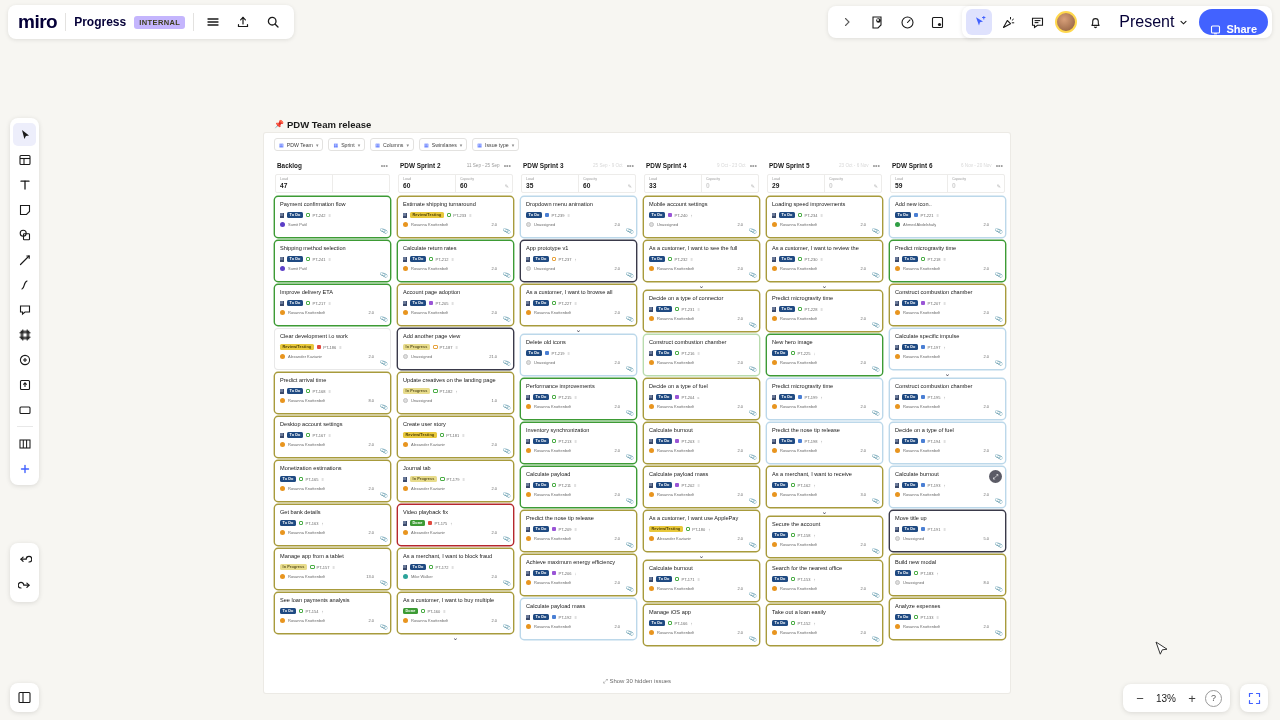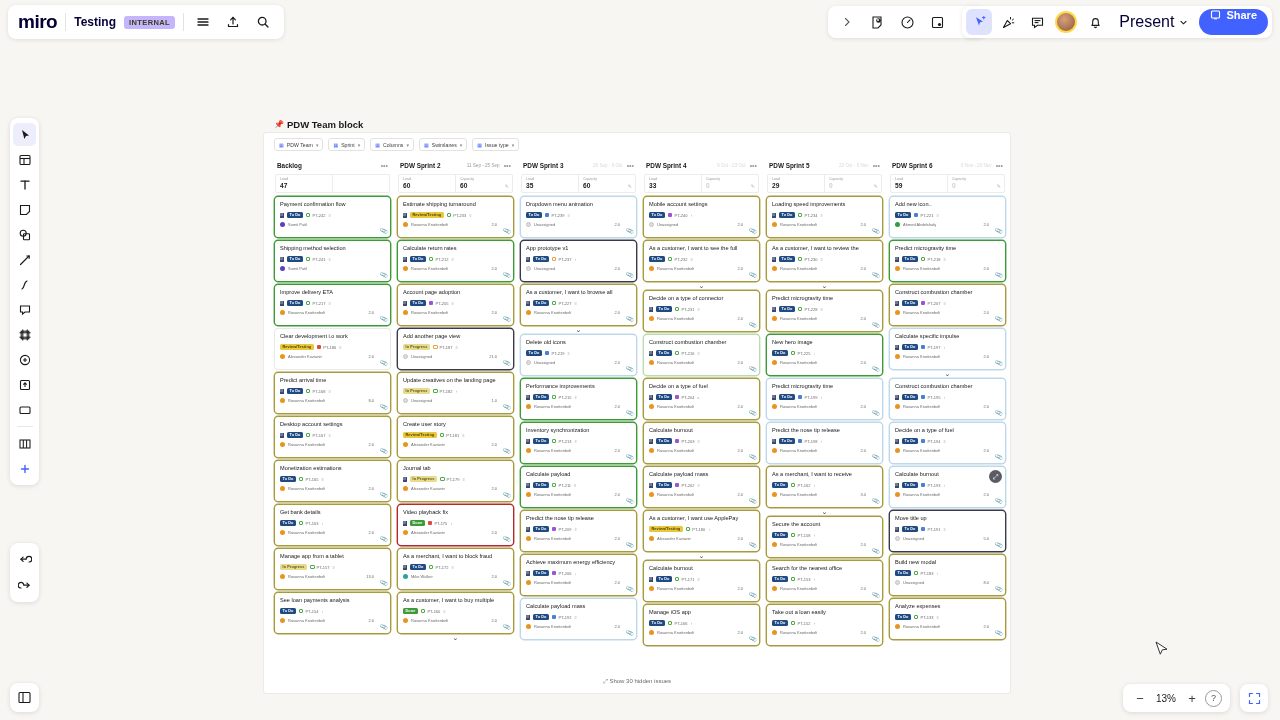--- a/index.html
+++ b/index.html
@@ -43,21 +43,21 @@
   .avatar{
     width:18px;height:18px;border-radius:50%;
     background:radial-gradient(circle at 40% 35%, #d8a07a, #8a5a3b);
     border:2px solid #ffd84d; box-sizing:content-box;
   }
   .present-btn{
     display:flex;align-items:center;gap:5px;padding:0 8px;height:26px;border-radius:6px;cursor:pointer;
     font-size:16px;font-weight:400;color:#050038;
   }
   .share-btn{
-    display:flex;align-items:flex-start;gap:5px;background:#4262ff;color:#fff;
+    display:flex;align-items:flex-end;gap:5px;background:#4262ff;color:#fff;
     font-size:11px;font-weight:600;height:26px;padding:0 11px;border-radius:13px;cursor:pointer;
   }
 
   
   .rail{
     position:absolute; left:10px; top:118px; width:29px;
     background:#fff; border-radius:8px; box-shadow:0 1px 5px rgba(0,0,0,.12);
     padding:5px 0; display:flex; flex-direction:column; align-items:center; gap:2px;
   }
   .rail-item{ width:23px;height:23px;display:flex;align-items:center;justify-content:center;border-radius:5px;cursor:pointer; }
@@ -184,21 +184,21 @@
   .cursor-arrow{ position:absolute; left:1155px; top:641px; width:14px;height:18px; }
   svg{ display:block; }
 </style>
 </head>
 <body>
 
 <div class="topbar">
   <div class="tb-left">
     <span class="miro-logo">miro</span>
     <span class="vsep"></span>
-    <span class="app-name">Testing</span>
+    <span class="app-name">Progress</span>
     <span class="badge-internal">INTERNAL</span>
     <span class="vsep"></span>
     <span class="tb-icon">
       <svg width="14" height="14" viewBox="0 0 14 14">
           <g stroke="#1a1a1a" stroke-width="1.3" stroke-linecap="round">
             <line x1="2" y1="4" x2="12" y2="4"></line>
             <line x1="2" y1="7" x2="12" y2="7"></line>
             <line x1="2" y1="10" x2="12" y2="10"></line>
           </g>
         </svg>
@@ -443,21 +443,21 @@
   <svg width="15" height="15" viewBox="0 0 15 15">
       <g fill="none" stroke="#1a1a1a" stroke-width="1.1">
         <rect x="2" y="2.5" width="11" height="10" rx="1"></rect>
         <line x1="6" y1="2.5" x2="6" y2="12.5"></line>
       </g>
     </svg>
 </div>
 
 <div class="frame-title">
   <span class="pin-ic">📌</span>
-  <span>PDW Team block</span>
+  <span>PDW Team release</span>
 </div>
 
 <div class="frame">
   <div class="filters" id="filter-bar">
       <div class="filter-chip">
         <span class="fc-ic">▦</span>
         <span>PDW Team</span>
         <span class="fc-ca">▾</span>
       </div>
       <div class="filter-chip">

